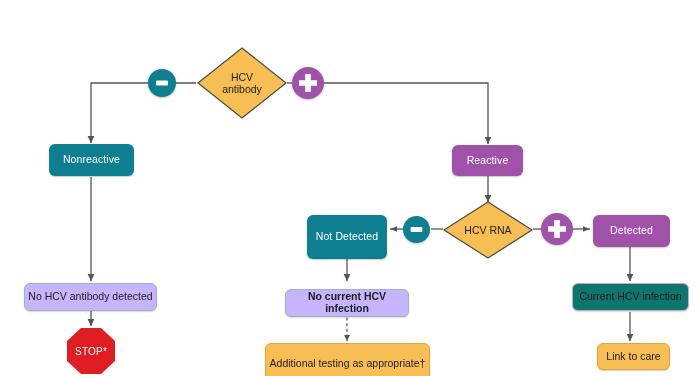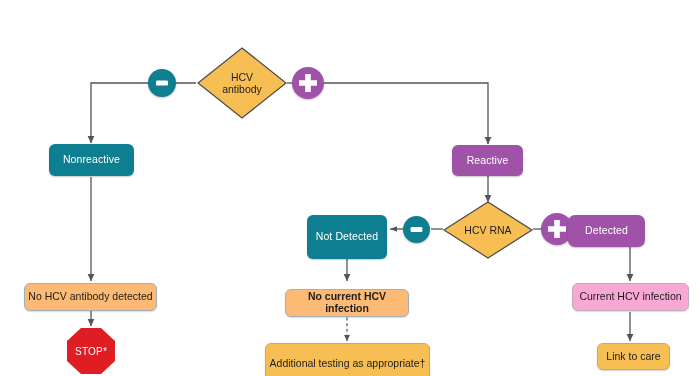--- a/index.html
+++ b/index.html
@@ -49,22 +49,22 @@
   .chip-purple { background: #a051a8; }
 
   
   .pale {
     border-radius: 6px;
     font-size: 10.5px;
     color: #1d1d1d;
     border: 1px solid #a9b7bd;
     box-shadow: 0 1px 1.5px rgba(0,0,0,.14);
   }
-  .pale-blue   { background: #fdba74; border-color: #9fb2ba; }
-  .pale-lilac  { background: #f9a8d4; border-color: #bcaec2; align-items: center; }
+  .pale-blue   { background: #c4b5fd; border-color: #9fb2ba; }
+  .pale-lilac  { background: #0f766e; border-color: #bcaec2; align-items: center; }
 
   
   .amber {
     border-radius: 6px;
     background: #f7be54;
     border: 1px solid #e0a63c;
     font-size: 10.5px;
     color: #1d1d1d;
     box-shadow: 0 1px 1.5px rgba(0,0,0,.18);
   }
@@ -219,21 +219,21 @@
   </div>
 
   <div class="node chip chip-purple" style="left:452px; top:113px; width:71px; height:31px;">
     <span>Reactive</span>
   </div>
 
   <div class="node chip chip-teal" style="left:307px; top:183px; width:80px; height:44px;">
     <span>Not Detected</span>
   </div>
 
-  <div class="node chip chip-purple" style="left:568px; top:183px; width:77px; height:32px;border-radius:7px;">
+  <div class="node chip chip-purple" style="left:593px; top:183px; width:77px; height:32px;">
     <span>Detected</span>
   </div>
 
   <div class="node pale pale-blue" style="left:24px; top:251px; width:133px; height:28px;">
     <span>No HCV antibody detected</span>
   </div>
 
   <div class="node pale pale-blue" style="left:285px; top:257px; width:124px; height:28px;font-weight:bold;">
     <span>No current HCV infection</span>
   </div>

